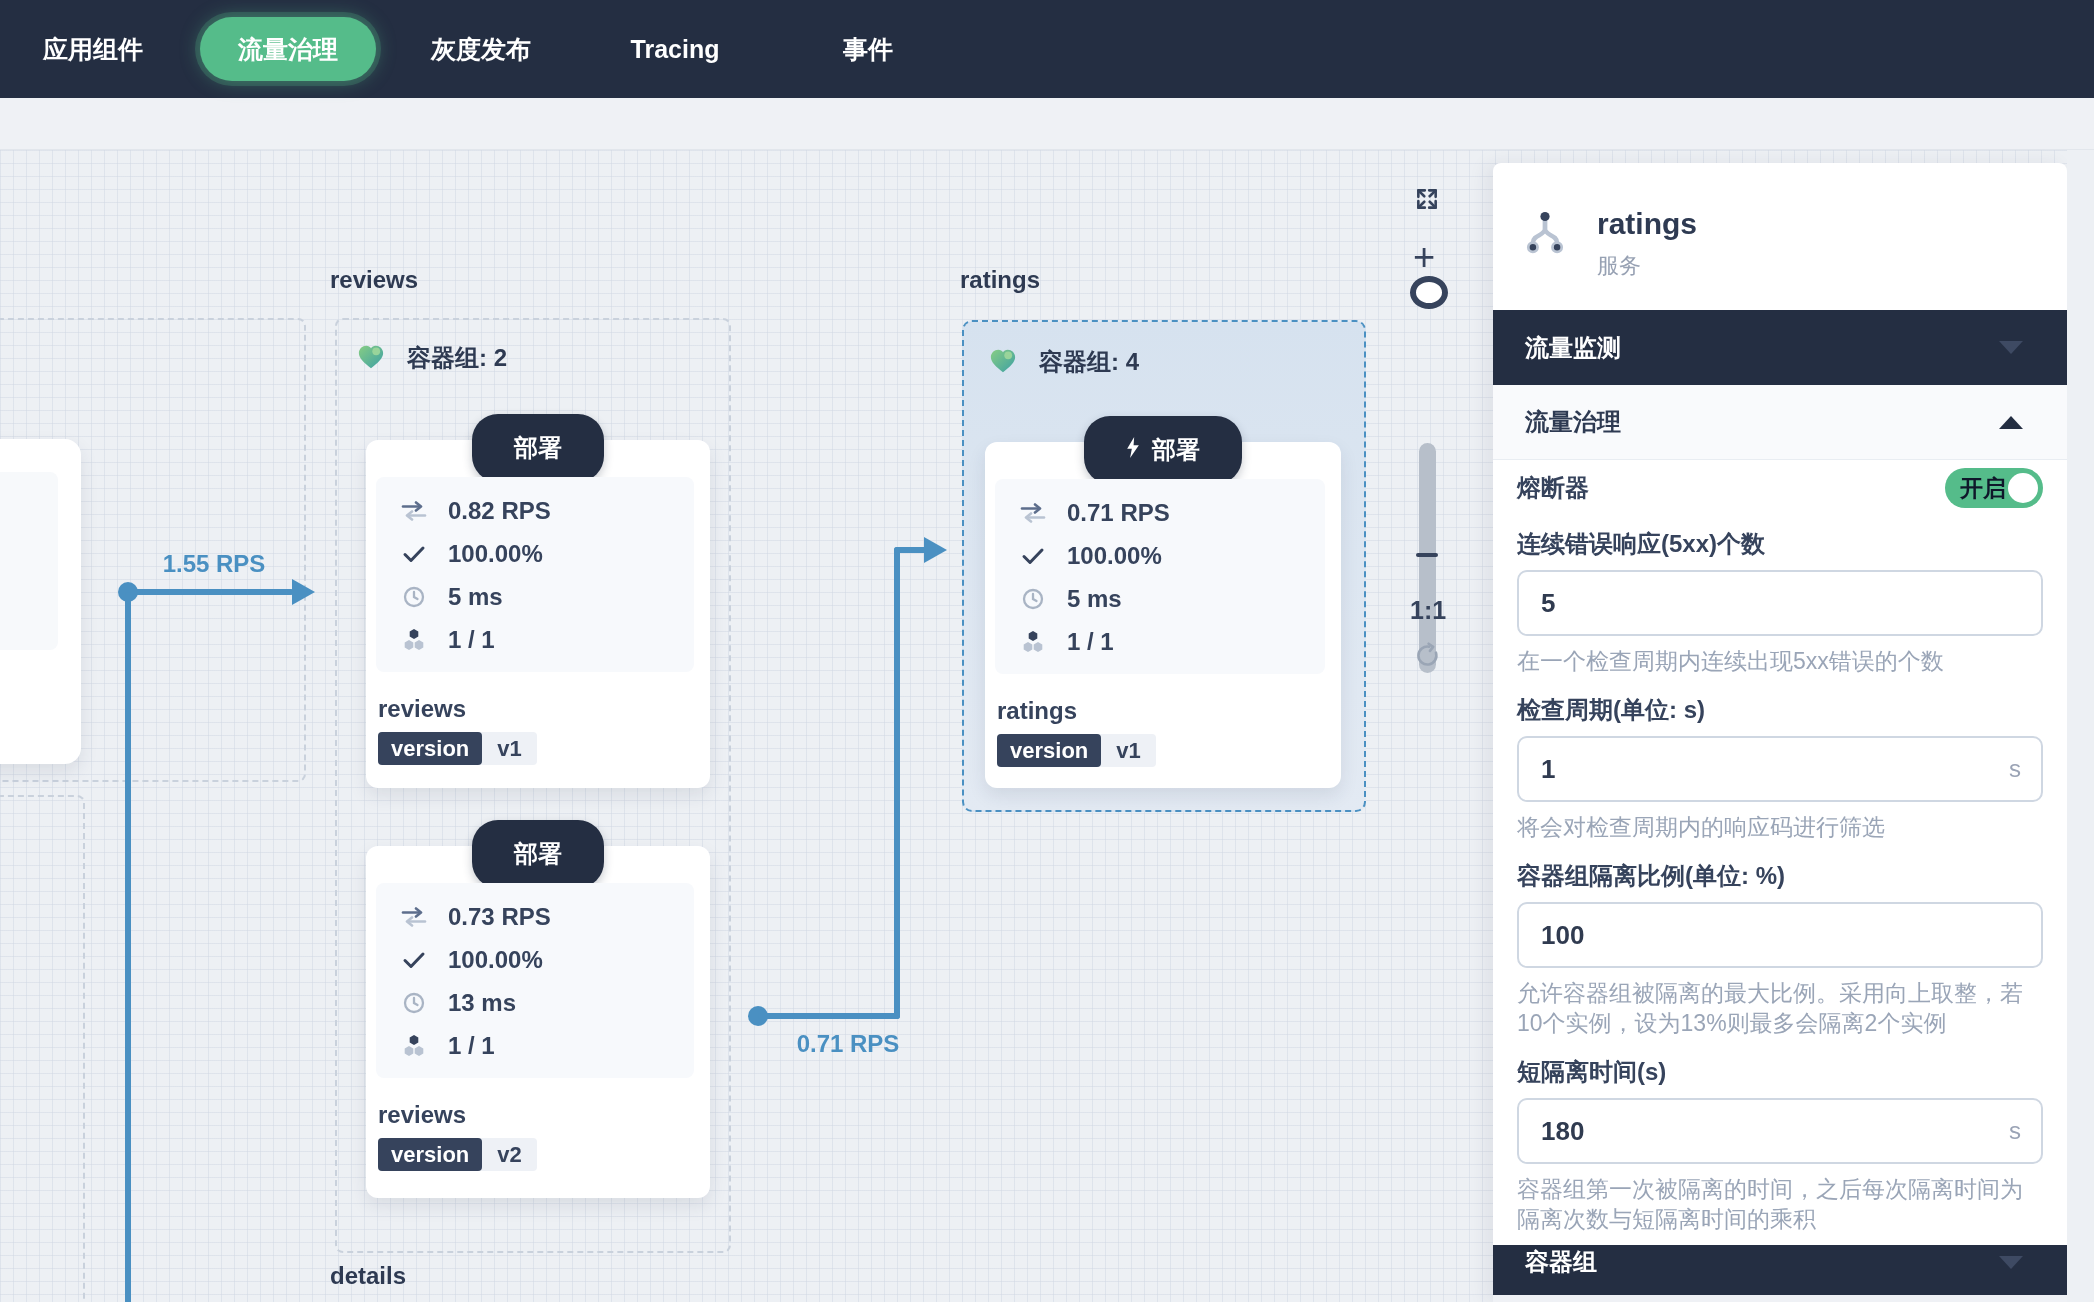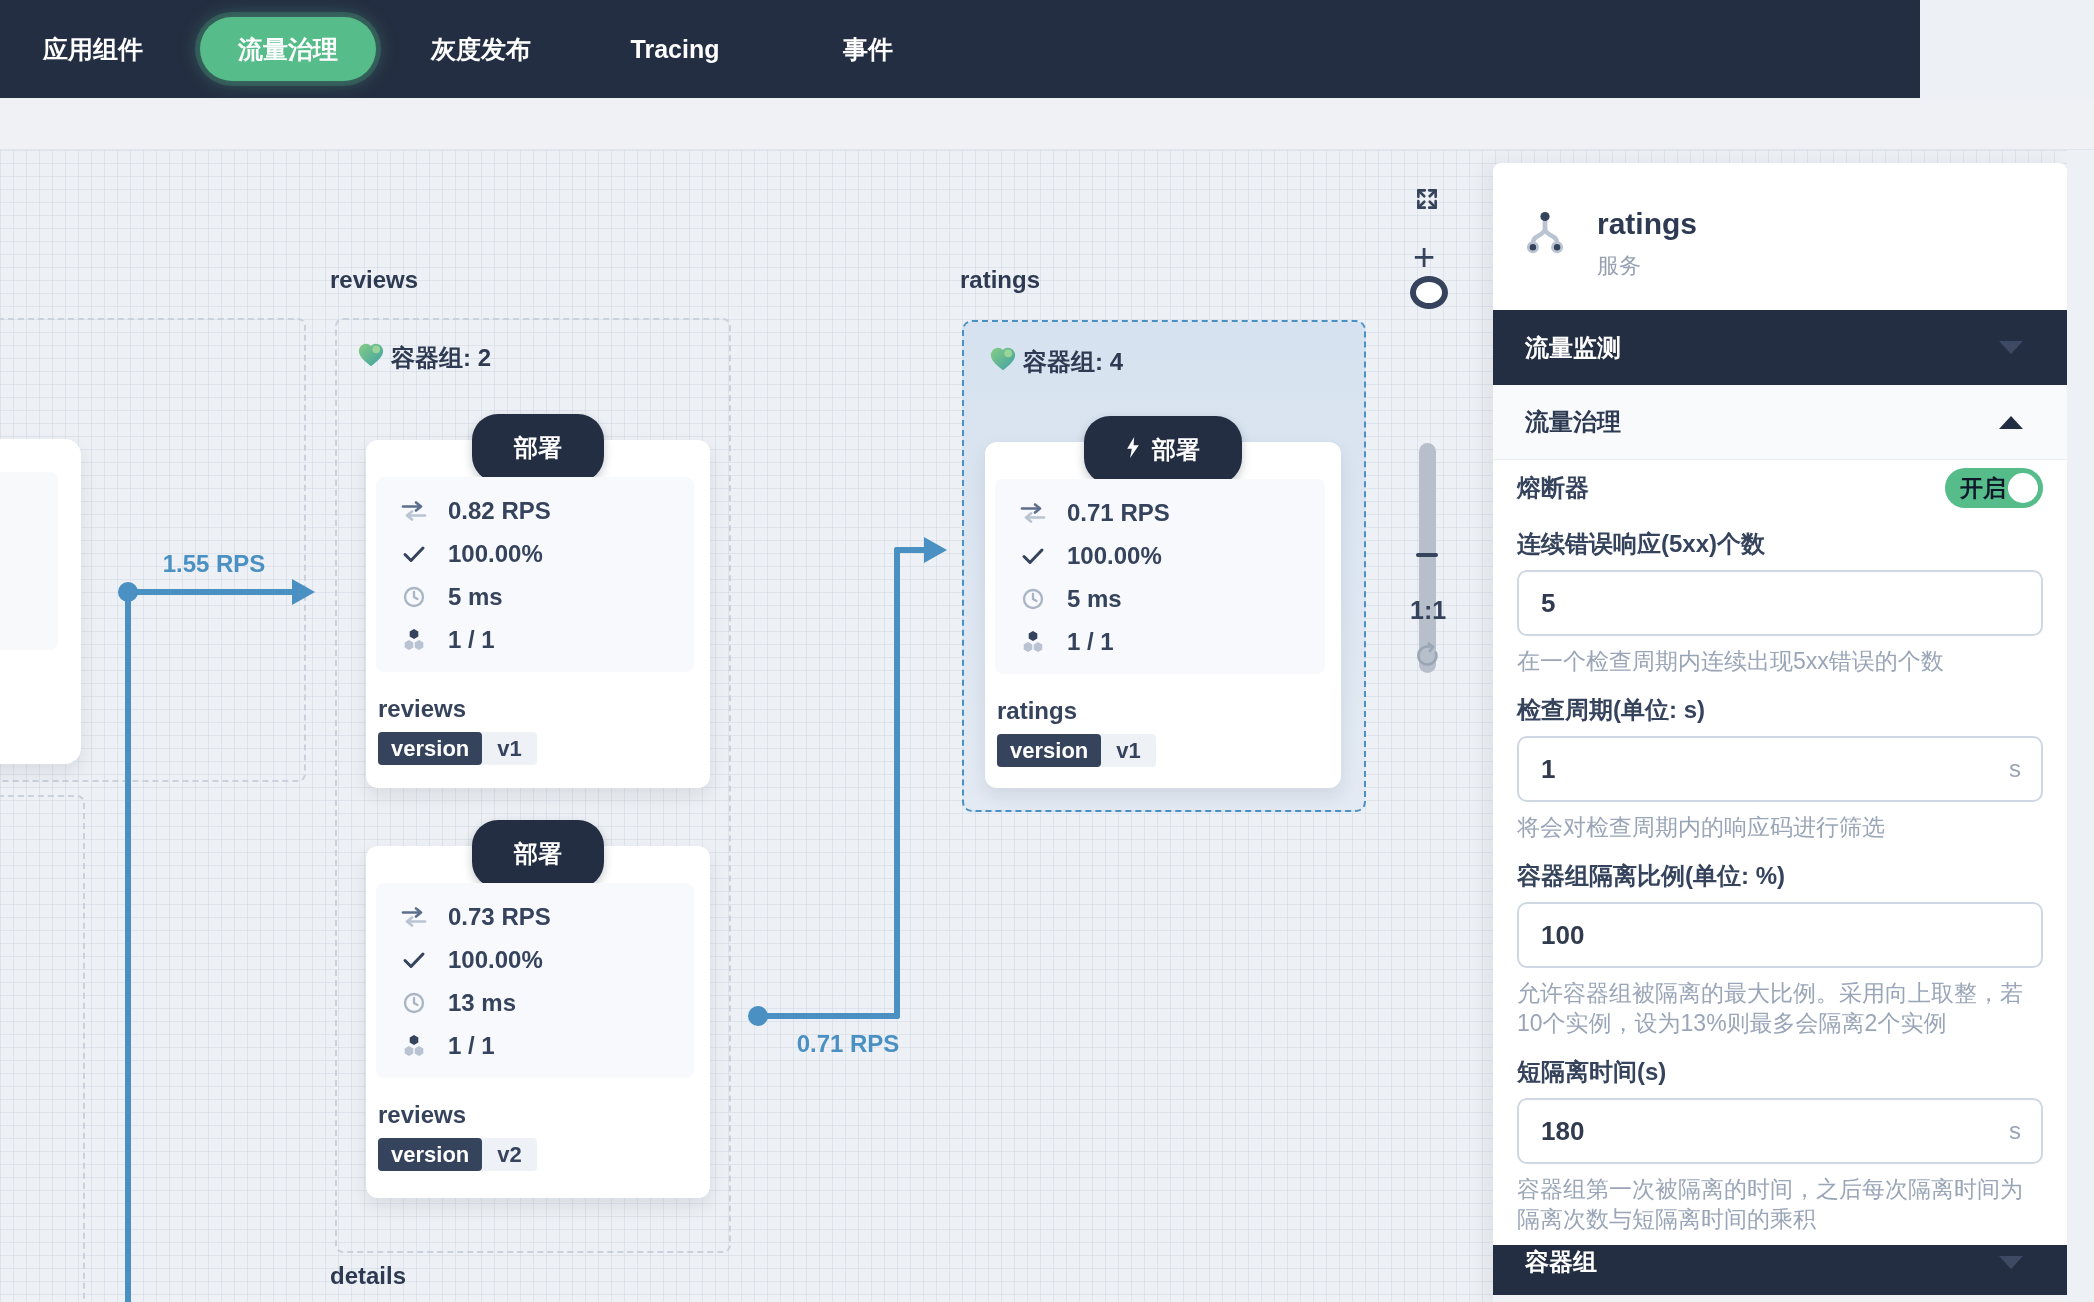--- a/index.html
+++ b/index.html
@@ -2,35 +2,35 @@
 <html><head>
 <meta charset="utf-8">
 <style>
   * { margin:0; padding:0; box-sizing:border-box; }
   html,body { width:2094px; height:1302px; }
   body {
     font-family:"Liberation Sans","DejaVu Sans",sans-serif;
     position:relative; overflow:hidden; background:#edf0f4; color:#303b50;
   }
   
-  .nav { position:absolute; left:0; top:0; width:1920px; height:98px; background:#242e42; z-index:40; }
+  .nav { position:absolute; left:0; top:0; width:2094px; height:98px; background:#242e42; z-index:40; }
   .nav-tab { position:absolute; top:50%; transform:translate(-50%,-50%); color:#fff; font-size:25px; font-weight:600; white-space:nowrap; cursor:pointer; }
   .nav-tab.active { background:#55bc8a; height:64px; padding:0 38px; border-radius:32px; display:flex; align-items:center; box-shadow:0 0 0 5px rgba(85,188,138,.22), 0 0 20px rgba(85,188,138,.45); }
   .top-strip { position:absolute; left:0; top:98px; width:2094px; height:52px; background:#eff1f5; border-bottom:1px solid #e2e6ec; z-index:5; }
   
   .canvas { position:absolute; left:0; top:150px; width:2094px; height:1152px;
     background-color:#edf0f4;
     background-image:linear-gradient(rgba(210,218,229,.55) 1px, transparent 1px),
                      linear-gradient(90deg, rgba(210,218,229,.55) 1px, transparent 1px);
     background-size:13px 13px; }
   .abs { position:absolute; }
   .node-label { font-size:24px; font-weight:600; color:#2e3a52; }
   .group-box { border:2px dashed #c9d1dc; border-radius:8px; }
   .sel-box { border:2px dashed #4a90c2; border-radius:10px; background:linear-gradient(180deg,#d6e2ef 0%,#e3eaf3 100%); }
-  .pods-row { display:flex; align-items:flex-start; gap:6px; }
+  .pods-row { display:flex; align-items:flex-end; gap:22px; }
   .pods-row .txt { font-size:24px; font-weight:700; color:#2e3a52; }
   
   .deploy-card { position:absolute; background:#fff; border-radius:12px; box-shadow:0 8px 18px rgba(40,52,77,.10); }
   .deploy-pill { position:absolute; top:-26px; left:50%; transform:translateX(-50%); height:68px; padding:0 42px;
     background:#242e42; border-radius:26px; color:#fff; font-size:24px; font-weight:700;
     display:flex; align-items:center; gap:12px; white-space:nowrap; box-shadow:0 4px 10px rgba(36,46,66,.25); }
   .stat-panel { position:absolute; left:10px; right:16px; top:37px; height:195px; background:#f7f9fc; border-radius:8px; padding:12px 0 0 24px; }
   .stat-row { height:43px; display:flex; align-items:center; }
   .stat-row .ic { width:28px; display:flex; justify-content:center; }
   .stat-row .val { margin-left:20px; font-size:24px; font-weight:700; color:#36435c; }

